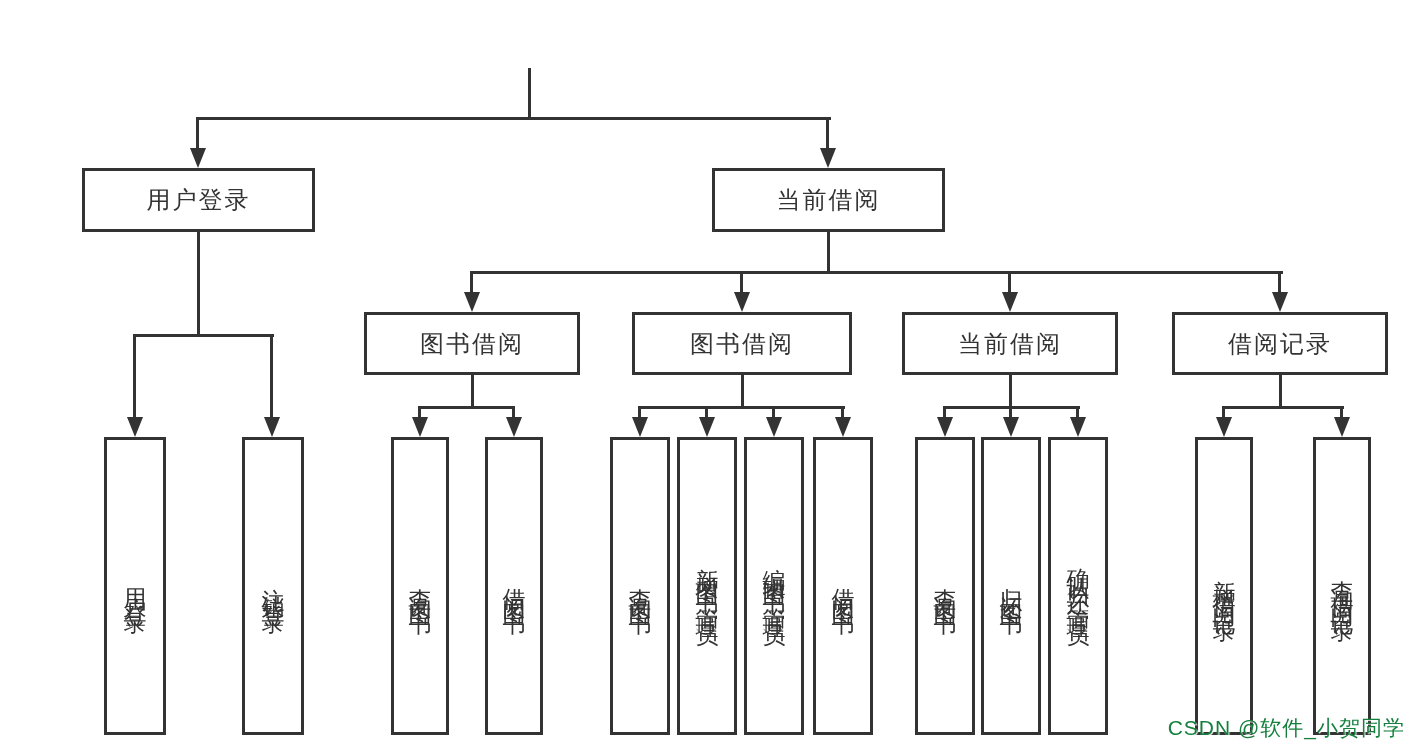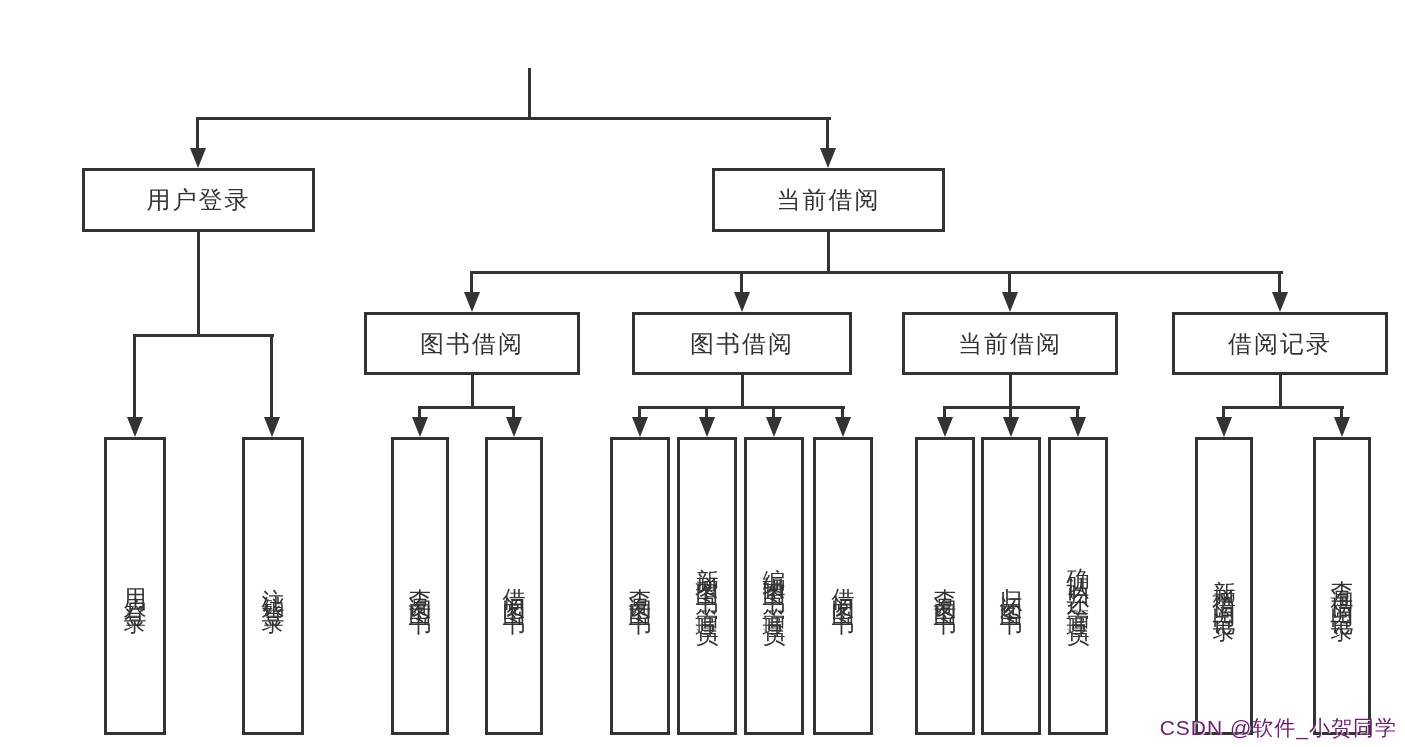--- a/index.html
+++ b/index.html
@@ -24,22 +24,22 @@
   .varrow{position:absolute;width:16px;}
   .varrow::before{
     content:"";position:absolute;left:6px;top:0;bottom:14px;width:3px;background:#333;
   }
   .varrow::after{
     content:"";position:absolute;left:0;bottom:0;width:0;height:0;
     border-left:8px solid transparent;border-right:8px solid transparent;
     border-top:20px solid #333;
   }
   .watermark{
-    position:absolute;right:8px;bottom:5px;z-index:5;
-    font-size:21px;letter-spacing:1px;color:#701a75;
+    position:absolute;right:0;bottom:5px;z-index:5;
+    font-size:21px;letter-spacing:1px;color:#15803d;
     text-shadow:1px 1px 1px rgba(255,255,255,0.95);
     pointer-events:none;white-space:nowrap;
   }
 </style>
 </head>
 <body>
 
 <div class="stage">
 
 

